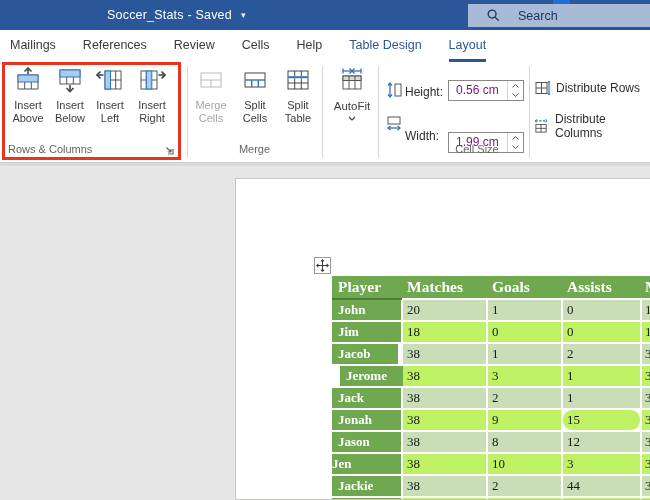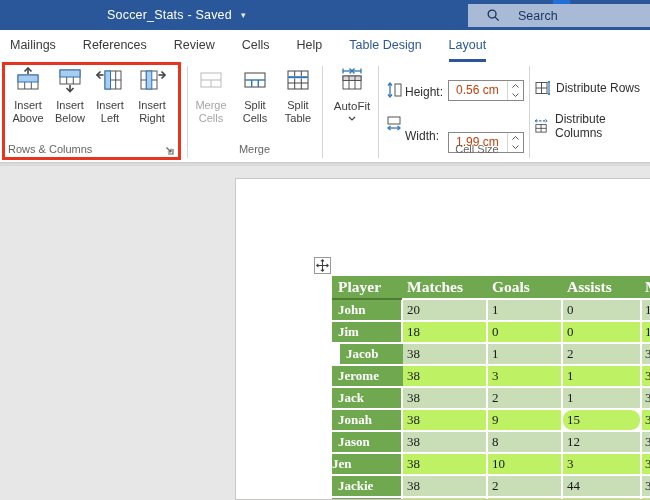--- a/index.html
+++ b/index.html
@@ -35,21 +35,21 @@
   .bigbtn .blabel{margin-top:6px;}
   .bigbtn.disabled{color:#a7a5a3;}
   .grouplabel{position:absolute;top:81px;font-size:11px;color:#676562;}
   .launcher{position:absolute;left:164px;top:81px;width:12px;height:12px;}
   .redbox{position:absolute;left:2px;top:0px;width:179px;height:98px;
           border:3px solid #e8331f;pointer-events:none;}
   .flat{position:absolute;display:flex;align-items:center;gap:6px;font-size:12px;color:#2f2e2d;}
   .fieldlbl{position:absolute;font-size:12px;color:#2f2e2d;}
   .spinfield{position:absolute;width:76px;height:21px;border:1px solid #8a8886;background:#fff;
              display:flex;}
-  .spinfield .val{flex:1;font-size:12px;color:#c2410c;padding-left:7px;line-height:19px;}
+  .spinfield .val{flex:1;font-size:12px;color:#701a75;padding-left:7px;line-height:19px;}
   .spinner{width:16px;border-left:1px solid #d5d5d5;display:flex;flex-direction:column;}
   .spinner .sbtn{flex:1;display:flex;align-items:center;justify-content:center;}
   .autofit{position:absolute;left:327px;top:5px;width:50px;height:90px;display:flex;
            flex-direction:column;align-items:center;color:#3e3d3c;font-size:11.5px;}
   .autofit .blabel{margin-top:7px;}
   .autofit svg.chev{margin-top:4px;}
   .cellsize-label{position:absolute;left:322px;top:81px;width:310px;text-align:center;
                   font-size:11px;color:#676562;}
 
   
@@ -330,28 +330,28 @@
               <div class="cell val dark" style="left: 310px; width: 60px; padding-left: 3px;">1</div>
             </div>
             <div class="trow" style="top: 46px;">
               <div class="cell name" style="left: 0px; width: 69px; padding-left: 6px;">Jim</div>
               <div class="cell val light" style="left: 71px; width: 83px; padding-left: 4px;">18</div>
               <div class="cell val light" style="left: 156px; width: 73px; padding-left: 4px;">0</div>
               <div class="cell val light" style="left: 231px; width: 77px; padding-left: 4px;">0</div>
               <div class="cell val light" style="left: 310px; width: 60px; padding-left: 3px;">1</div>
             </div>
             <div class="trow" style="top: 68px;">
-              <div class="cell name" style="left: 8px; width: 66px; padding-left: 6px;">Jacob</div>
+              <div class="cell name" style="left: 0px; width: 66px; padding-left: 6px;">Jacob</div>
               <div class="cell val dark" style="left: 71px; width: 83px; padding-left: 4px;">38</div>
               <div class="cell val dark" style="left: 156px; width: 73px; padding-left: 4px;">1</div>
               <div class="cell val dark" style="left: 231px; width: 77px; padding-left: 4px;">2</div>
               <div class="cell val dark" style="left: 310px; width: 60px; padding-left: 3px;">3</div>
             </div>
             <div class="trow" style="top: 90px;">
-              <div class="cell name" style="left: 0px; width: 71px; padding-left: 6px;">Jerome</div>
+              <div class="cell name" style="left: 8px; width: 71px; padding-left: 6px;">Jerome</div>
               <div class="cell val light" style="left: 71px; width: 83px; padding-left: 4px;">38</div>
               <div class="cell val light" style="left: 156px; width: 73px; padding-left: 4px;">3</div>
               <div class="cell val light" style="left: 231px; width: 77px; padding-left: 4px;">1</div>
               <div class="cell val light" style="left: 310px; width: 60px; padding-left: 3px;">3</div>
             </div>
             <div class="trow" style="top: 112px;">
               <div class="cell name" style="left: 0px; width: 69px; padding-left: 6px;">Jack</div>
               <div class="cell val dark" style="left: 71px; width: 83px; padding-left: 4px;">38</div>
               <div class="cell val dark" style="left: 156px; width: 73px; padding-left: 4px;">2</div>
               <div class="cell val dark" style="left: 231px; width: 77px; padding-left: 4px;">1</div>

